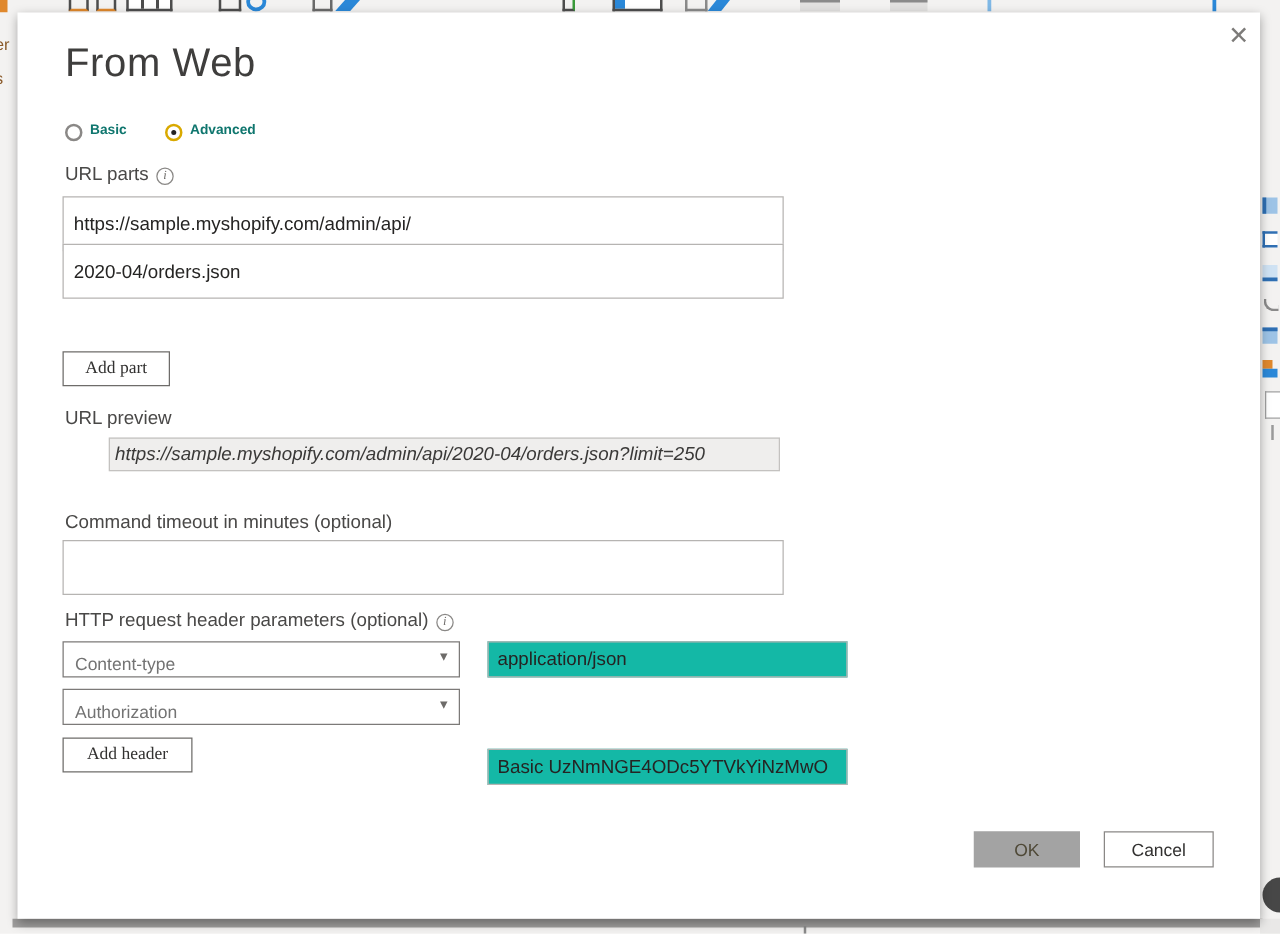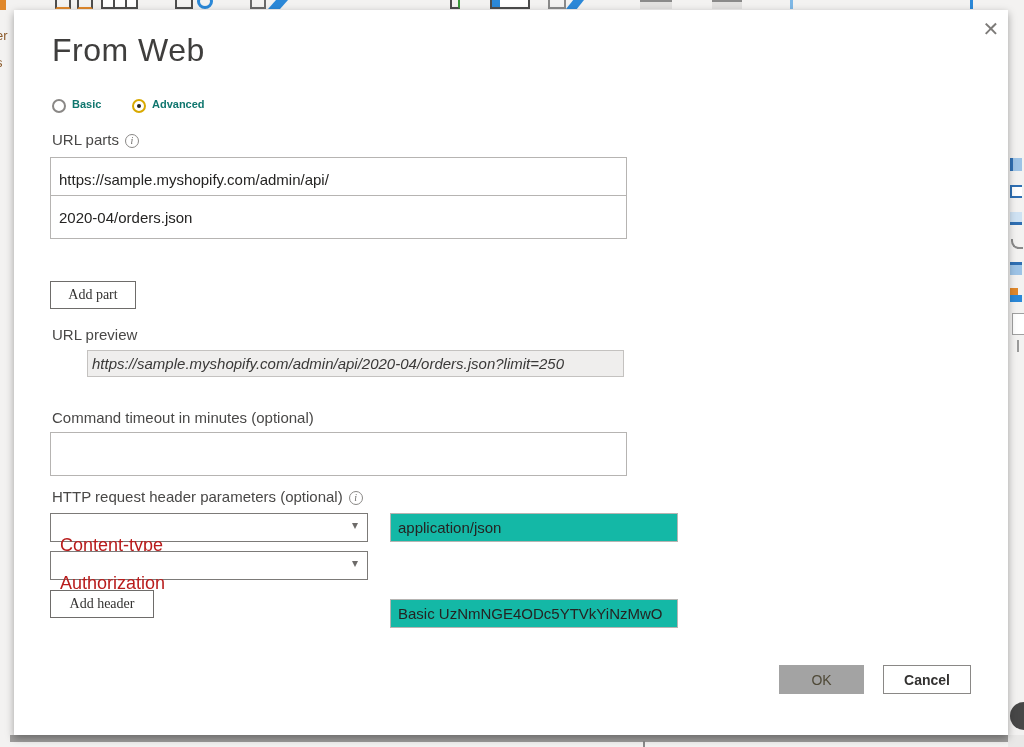--- a/index.html
+++ b/index.html
@@ -46,29 +46,29 @@
                 font-family:"Liberation Sans", sans-serif; font-size:15px; color:#252423; padding:0 8px; outline:none; }
 
   .ghost-btn { background:#fff; border:1px solid #6e6c6a; color:#323130; font-size:14px;
                font-family:Liberation Serif, serif; cursor:pointer; }
 
   .preview-box { left:36px; top:340px; width:537px; height:27px; background:#efeeed; border:1px solid #c4c2c0;
                  font-style:italic; font-size:15px; color:#3a3938; line-height:25px; padding:0 4px;
                  white-space:nowrap; overflow:hidden;margin-left:37px; }
 
   .hdr-select { width:318px; height:29px; border:1px solid #7c7a78; background:#fff; cursor:pointer; }
-  .hdr-select .sel-text { position:absolute; left:9px; top:21px; font-size:18px; color:#b91c1c; }
+  .hdr-select .sel-text { position:absolute; left:9px; top:9px; font-size:14px; color:#737373; }
   .hdr-select .caret { position:absolute; right:9px; top:4px; font-size:12px; color:#6d6b69; }
   .hdr-input { left:376px; width:288px; height:29px; border:1px solid #b6b4b2; background:#14b8a6;
                font-family:"Liberation Sans", sans-serif; font-size:15px; color:#252423; padding:0 7px; outline:none; }
 
   .ok-btn { left:765px; top:655px; width:85px; height:29px; background:#a3a3a3; border:none;
             font-family:"Liberation Sans", sans-serif; font-size:14px; color:#4f4937; cursor:pointer; }
   .cancel-btn { left:869px; top:655px; width:88px; height:29px; background:#fff; border:1px solid #8a8886;
-                font-family:"Liberation Sans", sans-serif; font-size:14px; color:#323130; cursor:pointer;font-weight:bold; }
+                font-family:"Liberation Sans", sans-serif; font-size:14px; color:#323130; cursor:pointer; }
 </style>
 </head>
 <body>
 
 <div class="top-strip">
   <div class="frag" style="left:0;top:0;width:6px;height:10px;background:#e0882c;"></div>
   <div class="frag" style="left:55px;top:0;width:16px;height:9px;border:2px solid #4d4d4d;border-top:none;border-bottom:2px solid #e0882c;"></div>
   <div class="frag" style="left:77px;top:0;width:16px;height:9px;border:2px solid #4d4d4d;border-top:none;border-bottom:2px solid #e0882c;"></div>
   <div class="frag" style="left:101px;top:0;width:37px;height:9px;border:2px solid #4d4d4d;border-top:none;background:linear-gradient(90deg,#fff 10px,#4d4d4d 10px,#4d4d4d 12px,#fff 12px,#fff 22px,#4d4d4d 22px,#4d4d4d 24px,#fff 24px);"></div>
   <div class="frag" style="left:175px;top:0;width:18px;height:9px;border:2px solid #4d4d4d;border-top:none;"></div>

